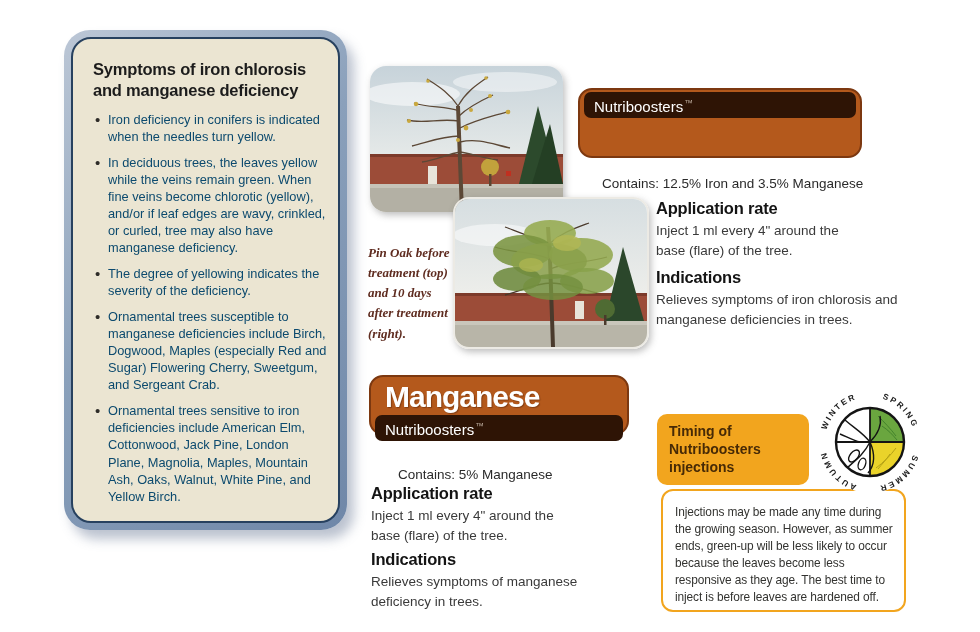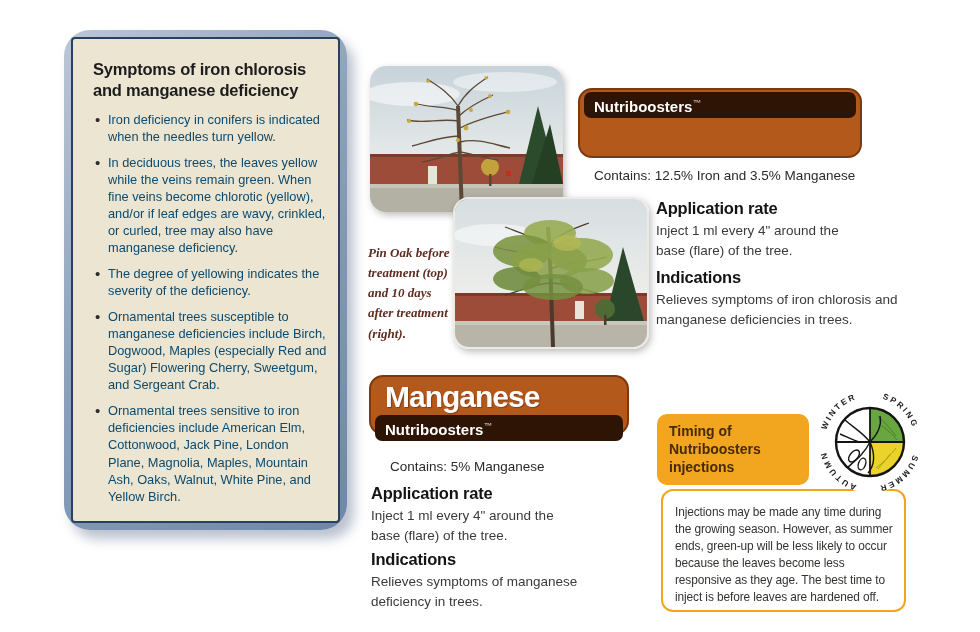--- a/index.html
+++ b/index.html
@@ -9,21 +9,21 @@
   }
   
   .panel{
     position:absolute;left:64px;top:30px;width:283px;height:500px;
     background:linear-gradient(135deg,#bcc7d6 0%,#8aa0bb 45%,#6f87a8 100%);
     border-radius:26px;padding:7px;box-sizing:border-box;
     box-shadow:7px 9px 12px rgba(105,120,148,.45);
   }
   .panel-inner{
     width:100%;height:100%;box-sizing:border-box;
-    background:#ebe5d2;border:2px solid #27415f;border-radius:4px;
+    background:#ebe5d2;border:2px solid #27415f;border-radius:20px;
     padding:20px 8px 0 20px;
   }
   .panel-title{
     margin:0 0 10px 0;font-size:16.5px;font-weight:bold;line-height:1.28;color:#1c1c1c;
     letter-spacing:-.2px;
   }
   .panel-list{list-style:none;margin:0;padding:0 2px 0 15px;}
   .panel-list li{
     position:relative;margin:0 0 9px 0;font-size:12.8px;line-height:1.33;color:#0c4a6e;
   }
@@ -48,26 +48,26 @@
   }
   .hb-iron{left:578px;top:88px;width:284px;height:70px;}
   .hb-mn{left:369px;top:375px;width:260px;height:60px;}
   .header-title{
     color:#ffffff;font-weight:bold;letter-spacing:-1px;padding-left:10px;
     text-shadow:1px 1px 1px rgba(60,20,0,.4);white-space:nowrap;
   }
   .hb-iron .header-title{font-size:33px;line-height:38px;}
   .hb-mn .header-title{font-size:30px;line-height:36px;}
   .brand-bar{
-    background:#2e1405;border-radius:7px;color:#ffffff;font-weight:bold;
+    background:#2e1405;border-radius:7px;color:#ffffff;font-weight:normal;
     font-size:15px;line-height:22px;padding-left:10px;
   }
   .brand-bar sup{font-size:8.5px;color:#b9a99a;letter-spacing:0;margin-left:1px;}
   
-  .contains{position:absolute;font-size:13.5px;color:#2a2a2a;margin:4px;}
+  .contains{position:absolute;font-size:13.5px;color:#2a2a2a;margin:12px;}
   .contains-iron{left:590px;top:164px;width:280px;}
   .contains-mn{left:386px;top:455px;width:240px;}
   .sec-heading{position:absolute;margin:0;font-size:16.5px;font-weight:bold;color:#141414;letter-spacing:-.2px;}
   .sec-body{position:absolute;margin:0;font-size:13.5px;line-height:1.47;color:#3a3a3a;}
   .iron-app-h{left:656px;top:199px;}
   .iron-app-b{left:656px;top:221px;width:208px;}
   .iron-ind-h{left:656px;top:268px;}
   .iron-ind-b{left:656px;top:290px;width:268px;}
   .mn-app-h{left:371px;top:484px;}
   .mn-app-b{left:371px;top:506px;width:208px;}

